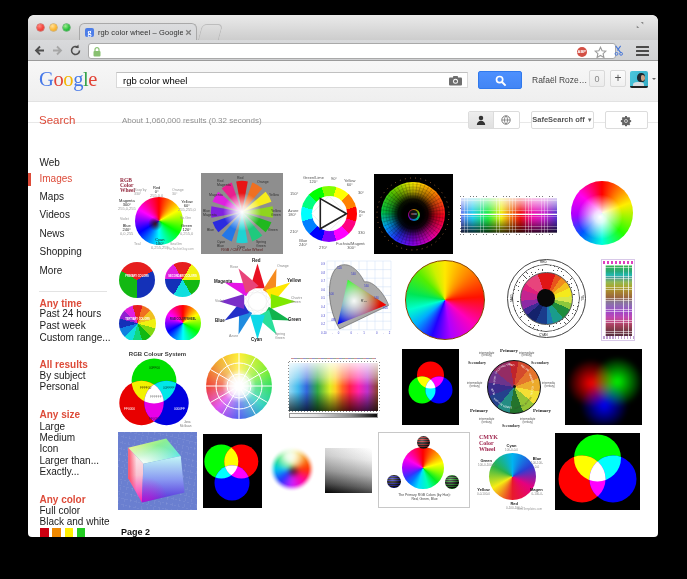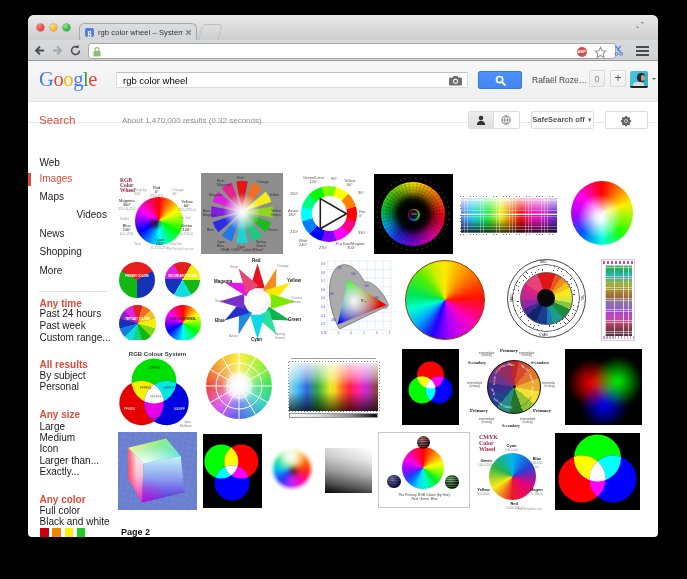--- a/index.html
+++ b/index.html
@@ -88,21 +88,21 @@
     <div class="tl" id="tl-r"></div>
       <div class="tl" id="tl-y"></div>
       <div class="tl" id="tl-g"></div>
     <svg id="fsbtn" viewBox="0 0 11 11">
         <path d="M6.3 2.2 h2.8 v2.8 z" fill="#888"></path>
         <path d="M4.7 8.8 H1.9 V6 z" fill="#888"></path>
       </svg>
     <div id="newtab"></div>
     <div id="tab">
       <div class="fav">g</div>
-      <div class="ttl">rgb color wheel – System </div>
+      <div class="ttl">rgb color wheel – Google </div>
       <svg class="cl" viewBox="0 0 9 9">
           <path d="M2.2 2.2 L6.8 6.8 M6.8 2.2 L2.2 6.8" stroke="#7e7e7e" stroke-width="1.3"></path>
         </svg>
     </div>
   </div>
   <div id="toolbar">
     <svg style="position:absolute;left:5px;top:3.5px" width="13" height="13" viewBox="0 0 13 13">
         <path d="M11 6.5 H3.5 M7 2.5 L3 6.5 L7 10.5" fill="none" stroke="#4f4f4f" stroke-width="1.8"></path>
       </svg>
     <svg style="position:absolute;left:23px;top:3.5px" width="13" height="13" viewBox="0 0 13 13">
@@ -156,21 +156,21 @@
   <div id="plus">+</div>
   <div id="ava">
     <div style="position:absolute;left:6.5px;top:2px;width:8px;height:9px;background:#1d2a30;border-radius:50% 46% 40% 46%;"></div>
     <div style="position:absolute;left:10.5px;top:4px;width:4.5px;height:6px;background:#caa284;border-radius:30% 60% 50% 40%;"></div>
     <div style="position:absolute;left:3px;top:10.5px;width:11px;height:7px;background:#d8dde0;border-radius:40% 40% 0 0;"></div>
     <div style="position:absolute;left:0;top:15px;width:18px;height:2px;background:#222;"></div>
   </div>
   <div id="avarr"></div>
   <div id="subhead">
     <div id="stitle">Search</div>
-    <div id="stats">About 1,470,000 results (0.32 seconds)</div>
+    <div id="stats">About 1,060,000 results (0.32 seconds)</div>
     <div class="hbtn" id="pg">
         <div class="seg1"></div>
       <svg style="position:absolute;left:7px;top:3px" width="10" height="10" viewBox="0 0 11 11">
           <circle cx="5.5" cy="3.4" r="2.5" fill="#333"></circle>
           <path d="M0.9 11 a4.6 4.6 0 0 1 9.2 0 z" fill="#333"></path>
         </svg>
       <svg style="position:absolute;left:32px;top:3px" width="10" height="10" viewBox="0 0 11 11">
           <circle cx="5.5" cy="5.5" r="4.6" fill="none" stroke="#6e6e6e" stroke-width="1"></circle>
           <path d="M1 5.5 h9 M5.5 1 a6.5 6.5 0 0 0 0 9 M5.5 1 a6.5 6.5 0 0 1 0 9" fill="none" stroke="#6e6e6e" stroke-width="0.8"></path>
         </svg>
@@ -179,21 +179,21 @@
     <div class="hbtn" id="gear">
       <svg style="position:absolute;left:14px;top:2.5px" width="12" height="12" viewBox="0 0 24 24">
           <path fill="#636363" d="M12 8.5 a3.5 3.5 0 1 0 0 7 a3.5 3.5 0 0 0 0-7 z M10.3 2 h3.4 l.5 2.3 1.9.8 2-1.3 2.4 2.4-1.3 2 .8 1.9 2.3.5 v3.4 l-2.3.5-.8 1.9 1.3 2-2.4 2.4-2-1.3-1.9.8-.5 2.3 h-3.4 l-.5-2.3-1.9-.8-2 1.3-2.4-2.4 1.3-2-.8-1.9-2.3-.5 v-3.4 l2.3-.5.8-1.9-1.3-2 2.4-2.4 2 1.3 1.9-.8 z M12 9.8 a2.2 2.2 0 1 1 0 4.4 a2.2 2.2 0 0 1 0-4.4 z" fill-rule="evenodd"></path>
         </svg>
     </div>
   </div>
   <div class="it" style="top:142.8px;">Web</div>
   <div class="it red" style="top:159px;">Images</div>
   <div id="imgbar"></div>
   <div class="it" style="top:177.1px;">Maps</div>
-  <div class="it" style="top:195.2px;margin-left:37px;">Videos</div>
+  <div class="it" style="top:195.2px;">Videos</div>
   <div class="it" style="top:213.5px;">News</div>
   <div class="it" style="top:232.3px;">Shopping</div>
   <div class="it" style="top:251.1px;">More</div>
   <div id="sdiv"></div>
   <div class="it rbold" style="top:283.7px;">Any time</div>
   <div class="it" style="top:294.2px;">Past 24 hours</div>
   <div class="it" style="top:305.8px;">Past week</div>
   <div class="it" style="top:317.8px;">Custom range...</div>
   <div class="it rbold" style="top:345.2px;">All results</div>
   <div class="it" style="top:356.3px;">By subject</div>

